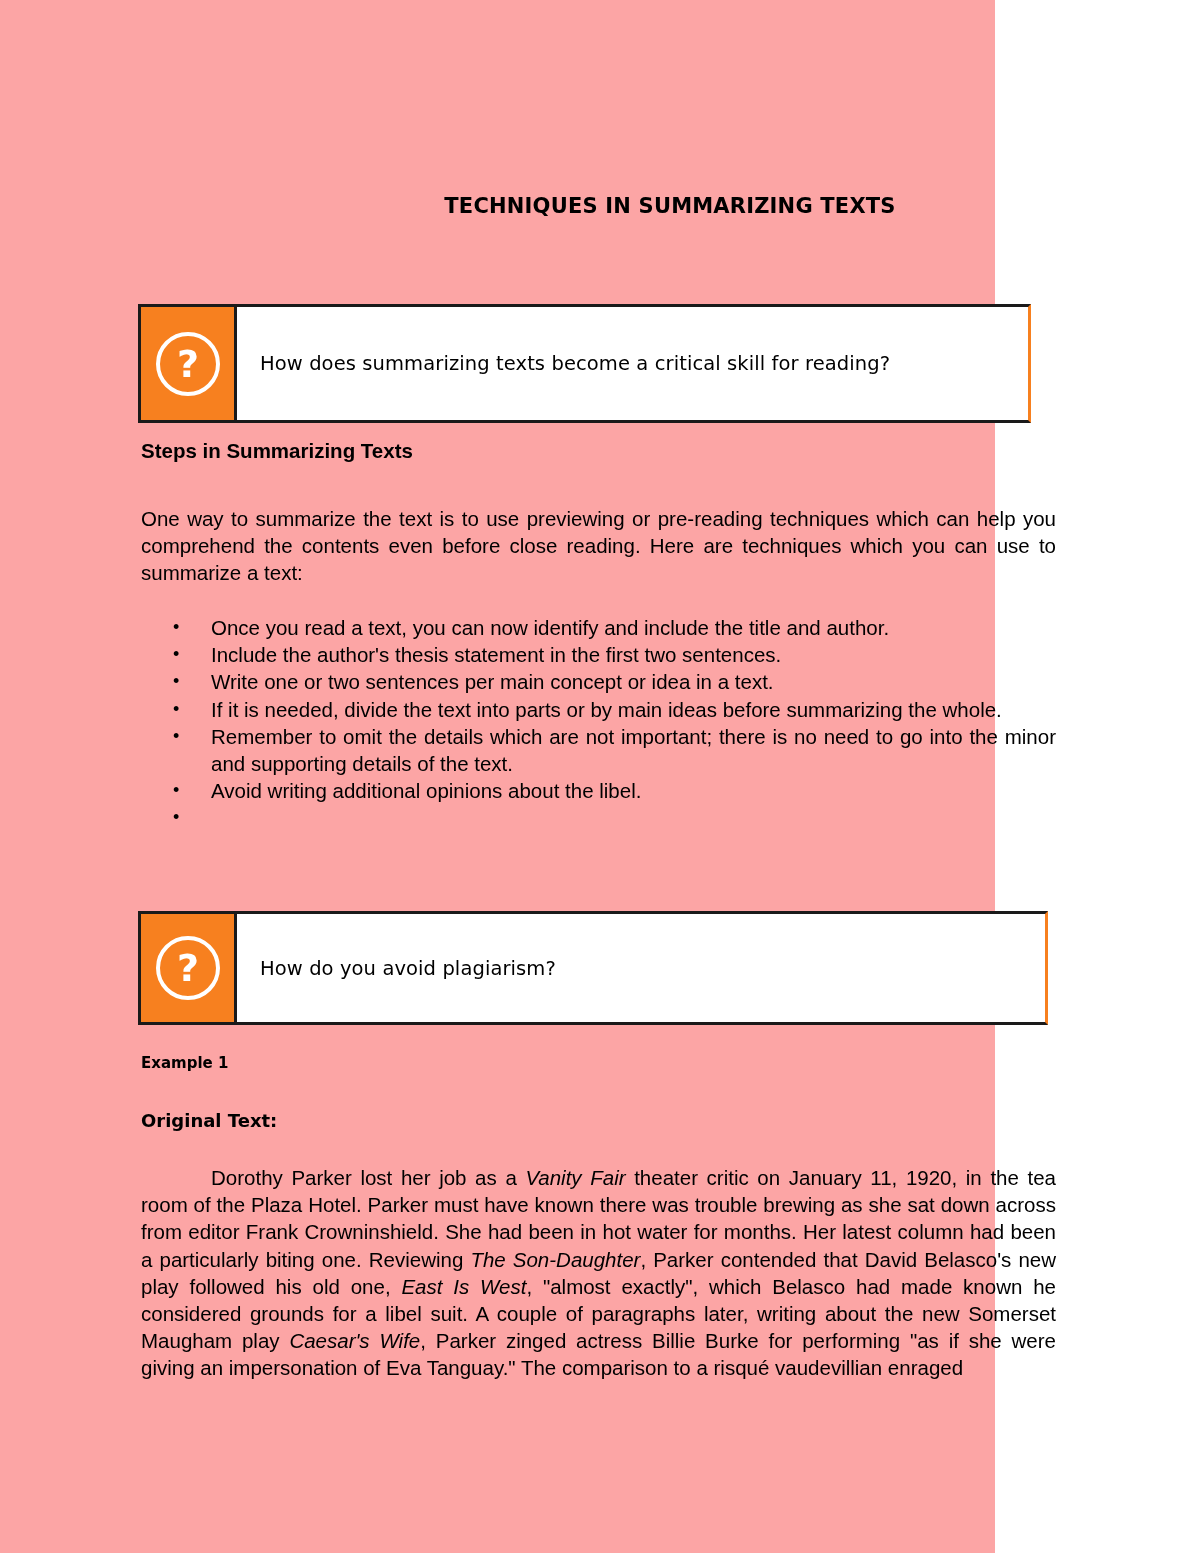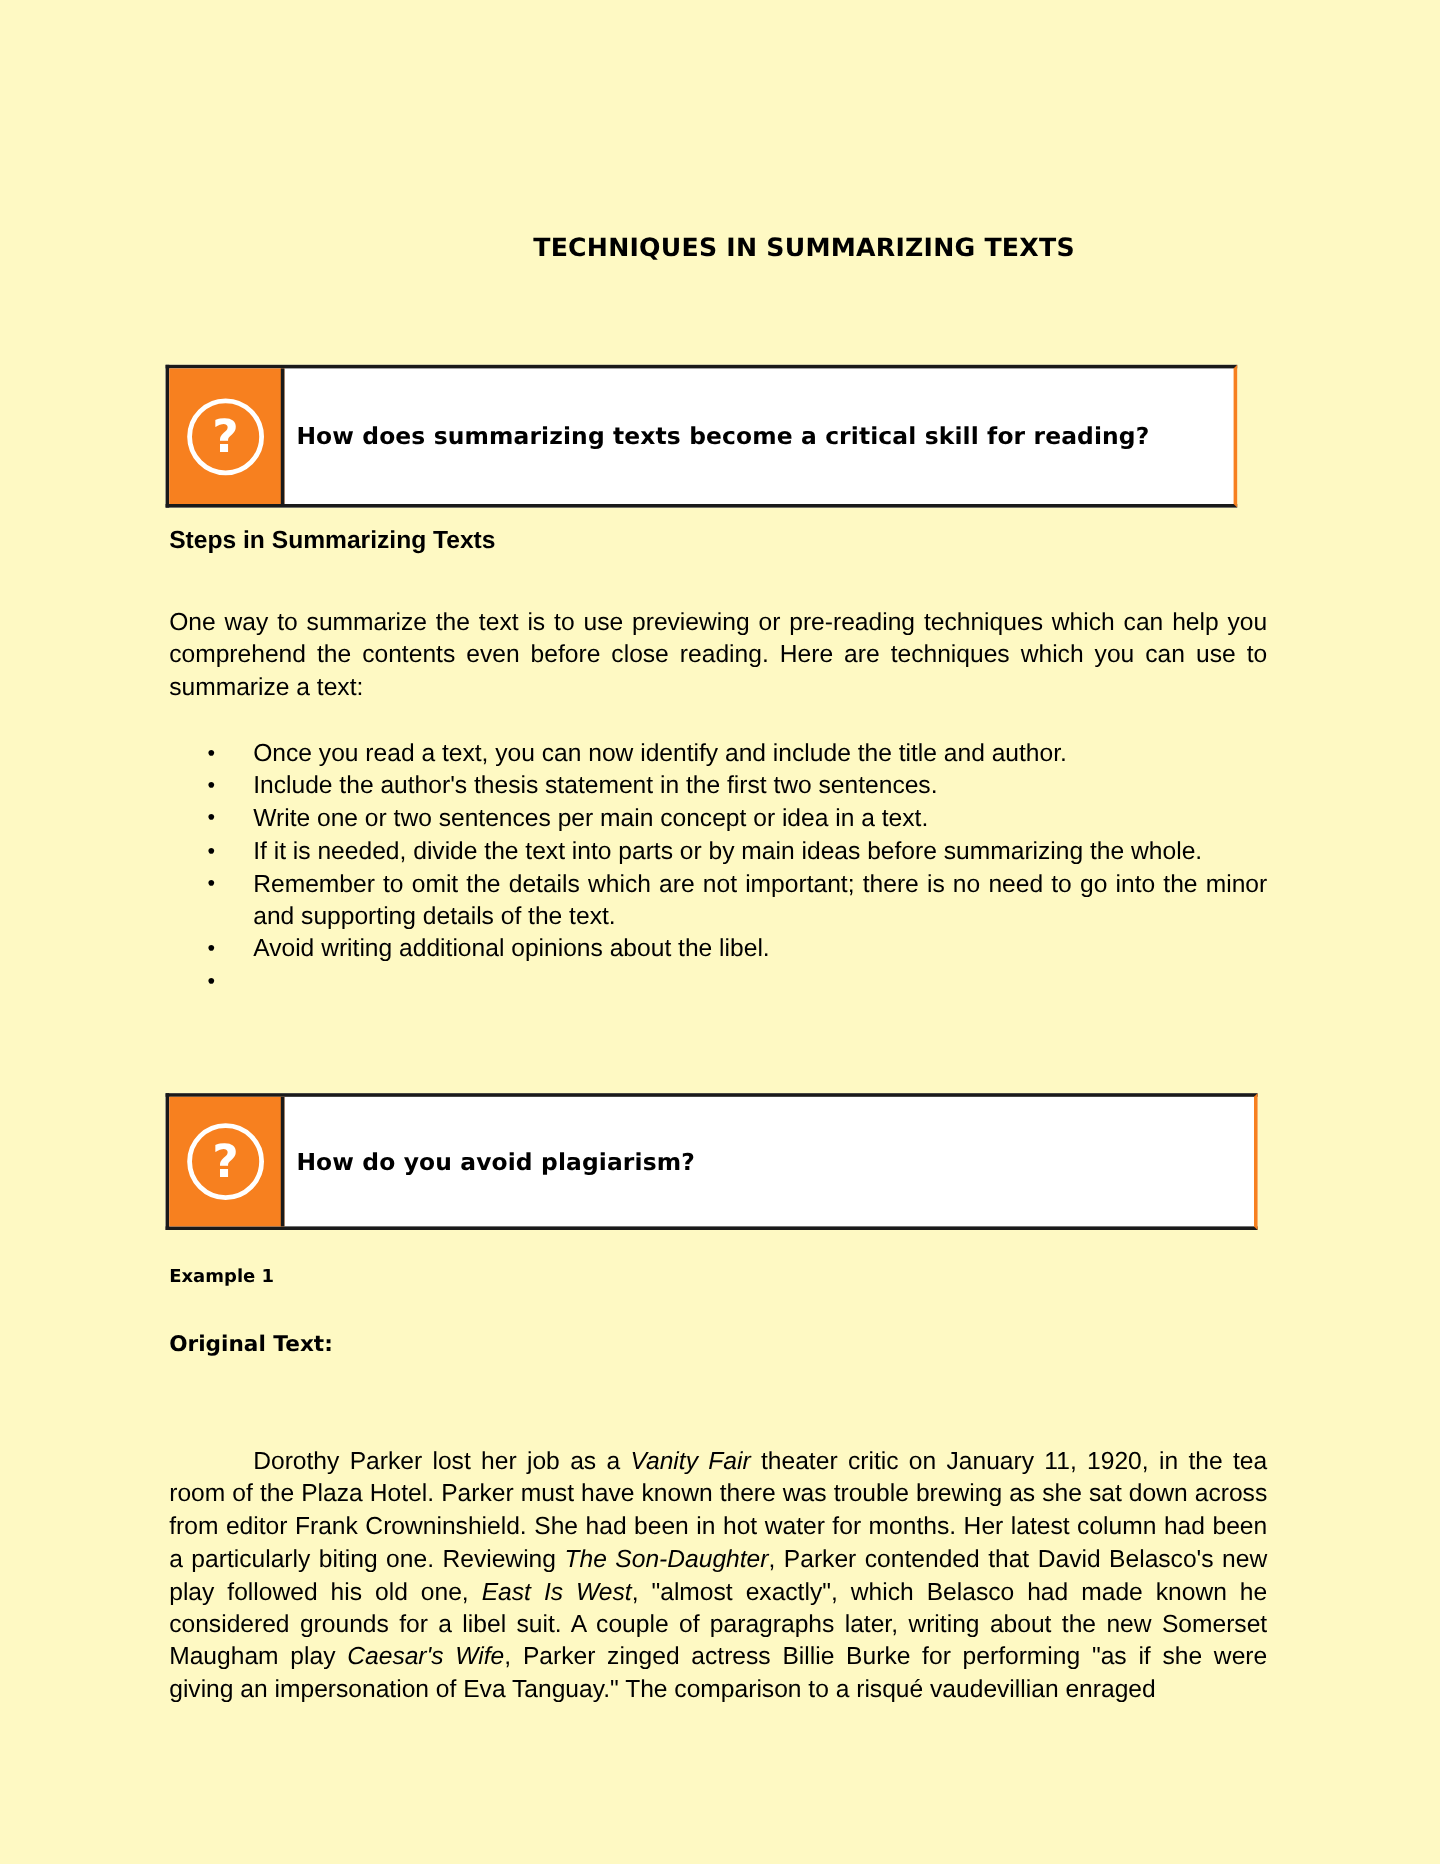--- a/index.html
+++ b/index.html
@@ -1,36 +1,36 @@
 <!DOCTYPE html>
 <html><head>
 <meta charset="utf-8">
 <style>
   html, body { margin: 0; padding: 0; background: #ffffff; }
   body { width: 1200px; height: 1553px; position: relative; overflow: hidden; color: #000; }
-  .page { position: absolute; left: 0; top: 0; width: 1200px; height: 1553px; background: #fef9c3; }
+  .page { position: absolute; left: 0; top: 0; width: 995px; height: 1553px; background: #fca5a5; }
 
   .title {
     position: absolute; left: 0; width: 1340px; top: 194px; text-align: center;
     font-family: "DejaVu Sans", sans-serif; font-weight: bold; font-size: 21px; letter-spacing: 0.2px;
   }
 
   .callout {
     position: absolute; left: 138px; box-sizing: border-box;
     border-top: 3px solid #1a1a1a; border-bottom: 3px solid #1a1a1a; border-left: 3px solid #1a1a1a;
     border-right: 3px solid #f7801f;
     display: flex; align-items: stretch; background: #fff;
   }
   .callout .icon-cell {
     width: 93px; background: #f7801f; border-right: 3px solid #1a1a1a;
     display: flex; align-items: center; justify-content: center; flex: 0 0 auto;
   }
   .callout .q-text {
-    font-family: "DejaVu Sans", sans-serif; font-weight: bold; font-size: 19.5px;
-    display: flex; align-items: center; padding-left: 10px; letter-spacing: 0.1px;
+    font-family: "DejaVu Sans", sans-serif; font-weight: normal; font-size: 19.5px;
+    display: flex; align-items: center; padding-left: 23px; letter-spacing: 0.1px;
   }
   .callout-1 { top: 304px; width: 893px; height: 119px; }
   .callout-2 { top: 911px; width: 910px; height: 114px; }
 
   .body-text {
     font-family: "Liberation Sans", sans-serif; font-size: 20.5px; line-height: 27.2px;
   }
   .heading {
     position: absolute; left: 141px; font-family: "Liberation Sans", sans-serif; font-weight: bold; font-size: 20.5px;
   }
@@ -41,21 +41,21 @@
   .intro {
     position: absolute; left: 141px; top: 505px; width: 915px; text-align: justify; margin: 0;
   }
   ul.steps {
     position: absolute; left: 141px; top: 614px; width: 915px; margin: 0; padding: 0; list-style: none;
   }
   ul.steps li { position: relative; padding-left: 70px; text-align: justify; }
   ul.steps li .bullet { position: absolute; left: 32px; top: 0; font-size: 18px; }
 
   .orig {
-    position: absolute; left: 141px; top: 1204px; width: 915px; text-align: justify; margin: 0;
+    position: absolute; left: 141px; top: 1164px; width: 915px; text-align: justify; margin: 0;
     text-indent: 70px;
   }
   .orig em { font-style: italic; }
 </style>
 </head>
 <body>
 
 <div class="page">
 
   <div class="title">TECHNIQUES IN SUMMARIZING TEXTS</div>

